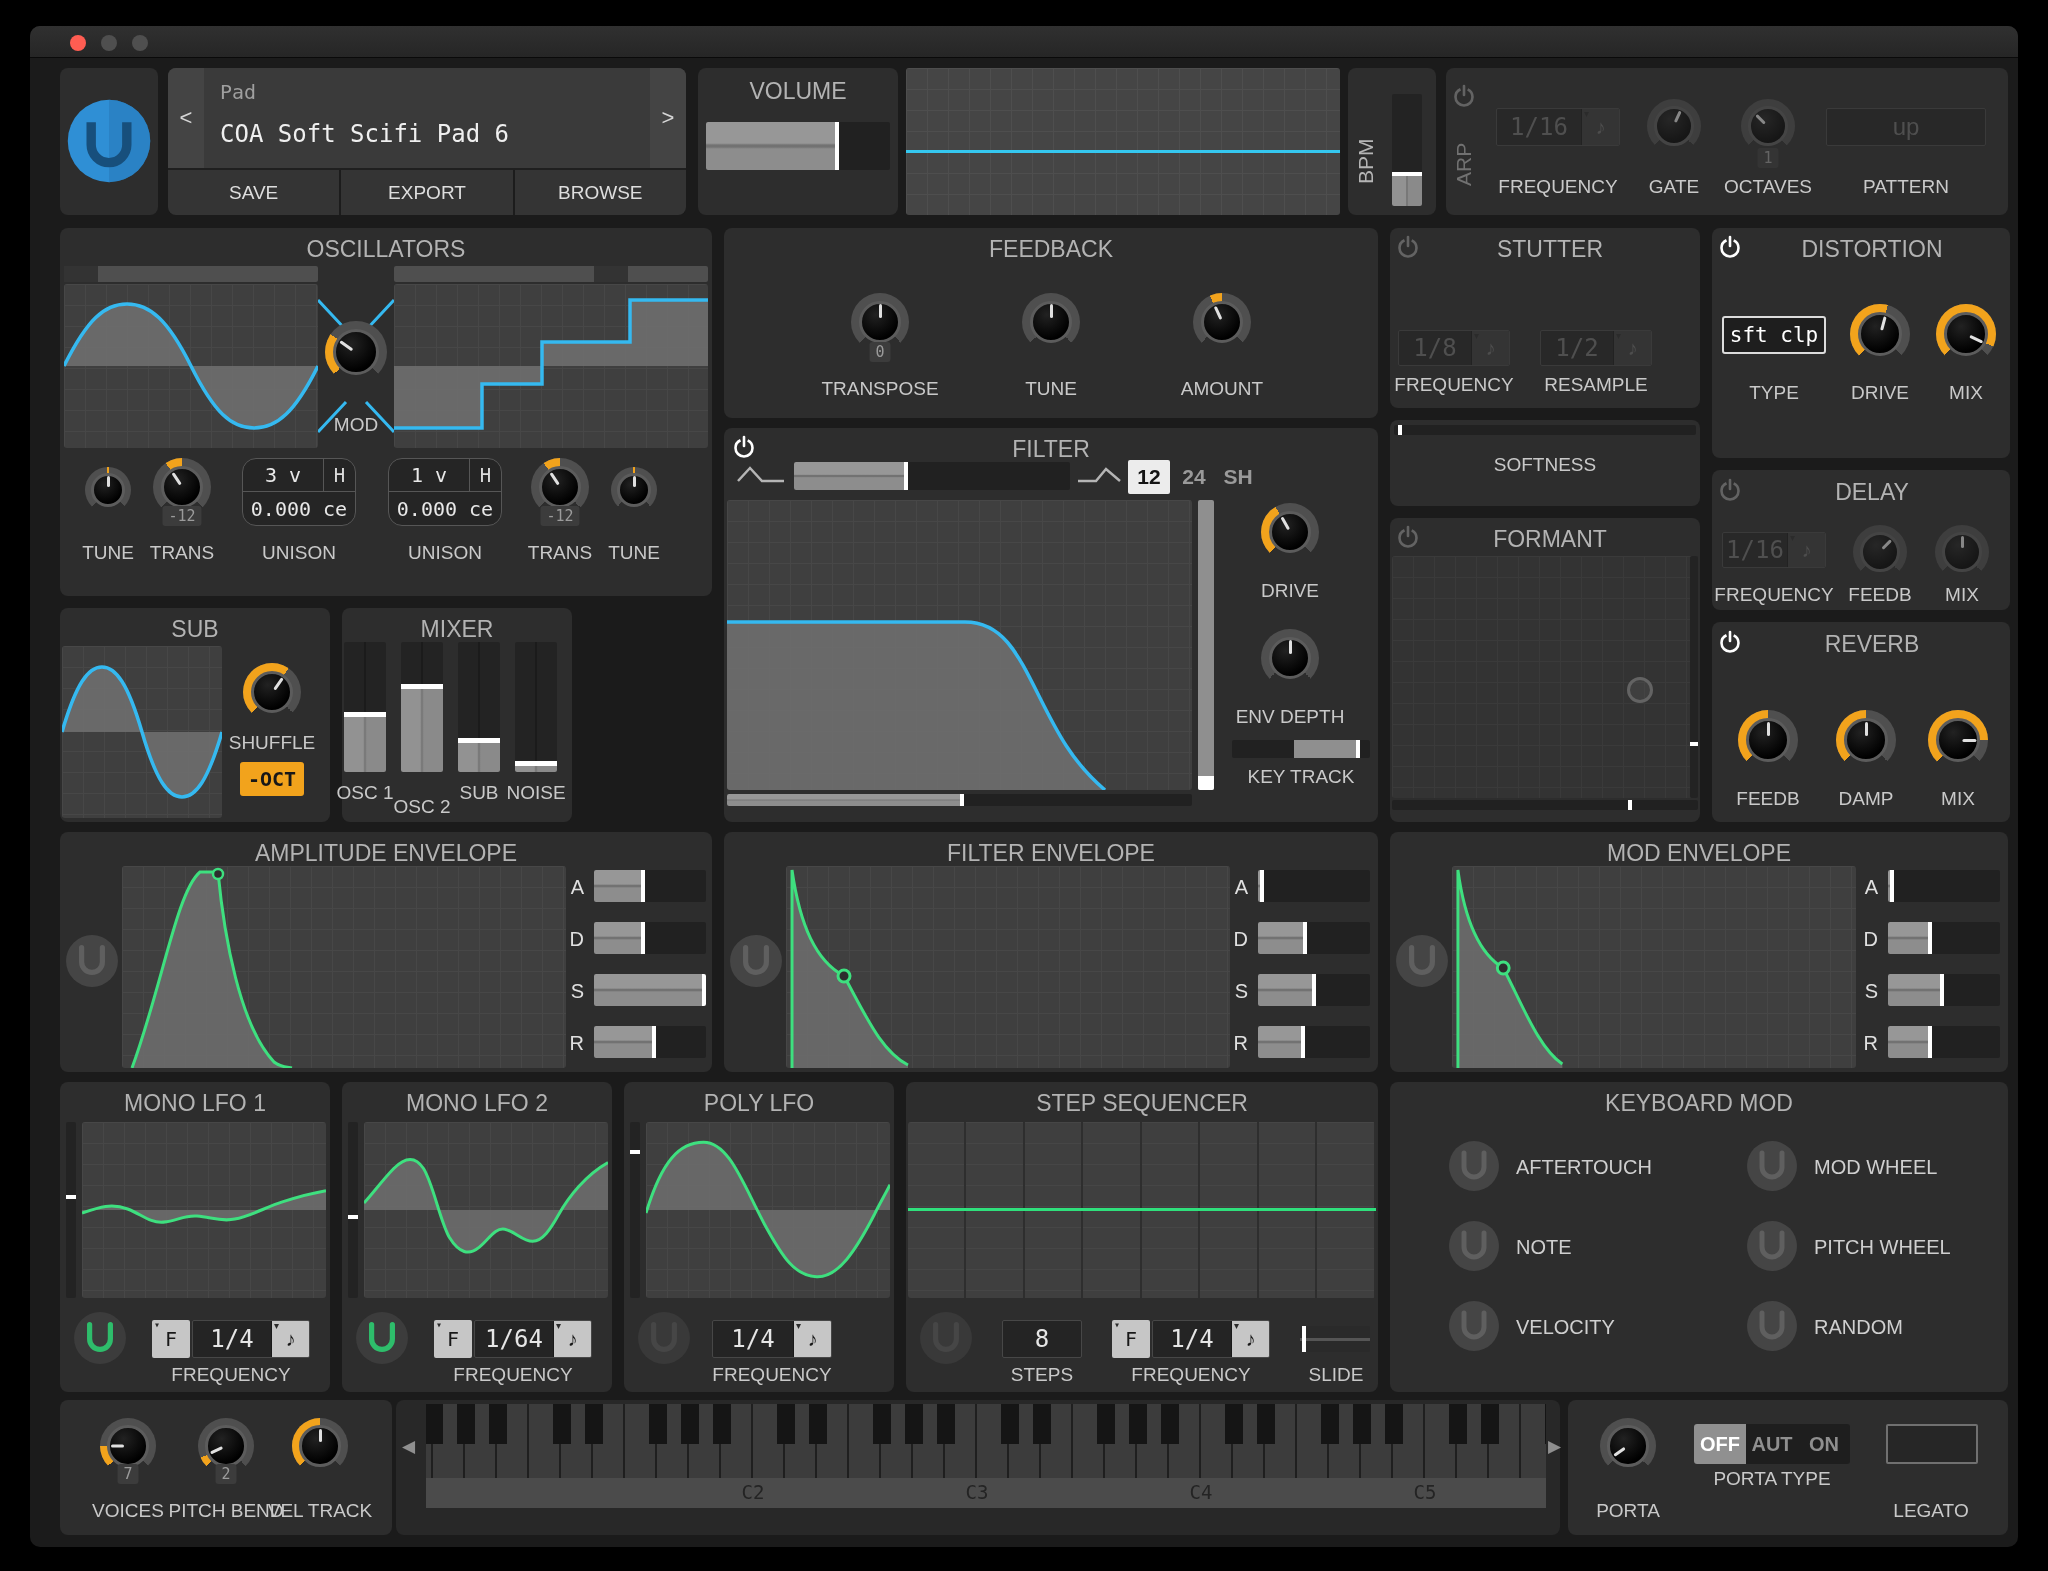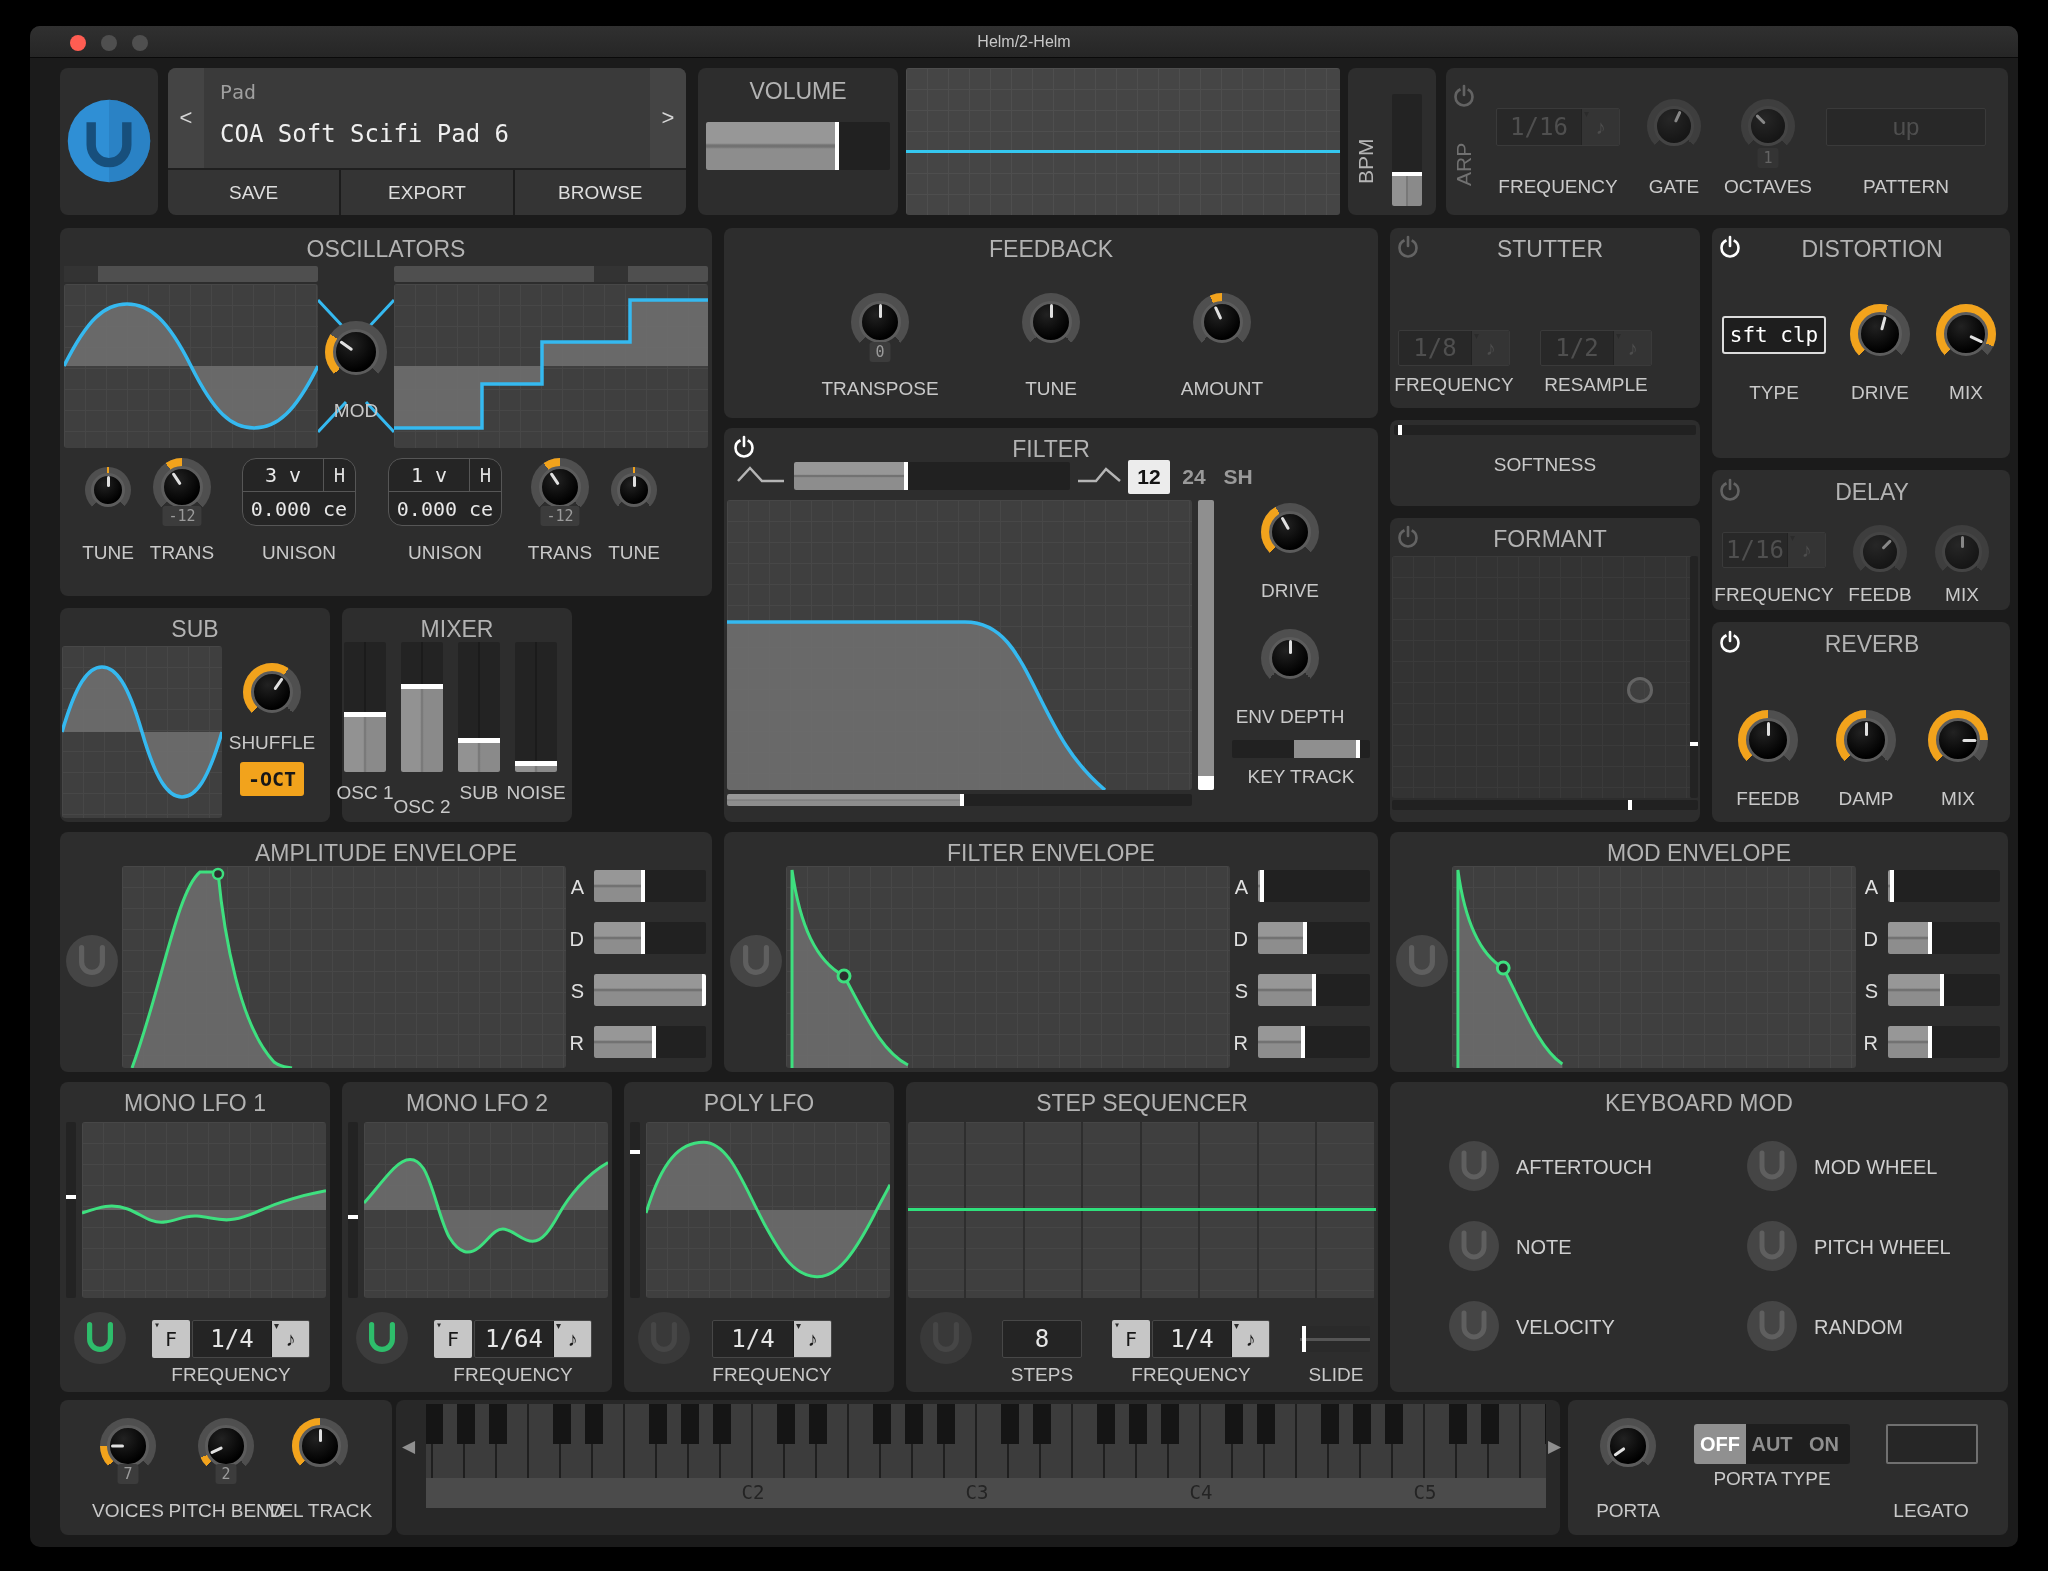--- a/index.html
+++ b/index.html
@@ -70,21 +70,20 @@
 </style>
 </head>
 <body>
 
 <div id="app">
   <div class="win"></div>
   <div class="titlebar"></div>
   <div class="tl" style="left:70px;background:#ff5d52"></div>
   <div class="tl" style="left:101px;background:#4f4f4f"></div>
   <div class="tl" style="left:132px;background:#4f4f4f"></div>
-  <div class="wtitle">Helm/2-Helm</div>
 
   <div class="panel" style="left:60px;top:68px;width:98px;height:147px"></div>
   <svg class="abs" style="left:64px;top:96px" width="90" height="90" viewBox="0 0 96 96">
     <circle cx="48" cy="48" r="44" fill="#2f8fd5"></circle>
     <path d="M48 4 a44 44 0 0 1 0 88 z" fill="#2679b8" opacity=".55"></path>
     <path d="M29 28 v24 a19 19 0 0 0 38 0 v-24" fill="none" stroke="#174f7c" stroke-width="10"></path>
   </svg>
 
   <div class="panel" style="left:168px;top:68px;width:518px;height:147px;background:#1f1f1f;overflow:hidden">
     <div style="position:absolute;left:0;top:0;width:518px;height:100px;background:#3a3a3a"></div>
@@ -164,21 +163,21 @@
   </div>
   <svg class="abs" style="left:318px;top:284px" width="76" height="164" viewBox="0 0 76 164">
     <path d="M0,16 L28,46 M0,148 L28,118 M76,16 L48,46 M76,148 L48,118" stroke="#35b9f0" stroke-width="3" fill="none"></path>
   </svg>
   <div class="knob" style="left:356px;top:352px;width:62px;height:62px;--oa:80deg;--a:-55deg">
       <div class="arc"></div>
       <div class="arc2"></div>
       <div class="face"></div>
       <div class="rot"></div>
     </div>
-  <div class="lb" style="left:356px;top:400px">MOD</div>
+  <div class="lb" style="left:356px;top:414px">MOD</div>
   <div class="dsp" style="left:394px;top:284px;width:314px;height:164px">
     <svg viewBox="0 0 314 164" preserveAspectRatio="none">
       <path d="M0,82 L0,144 L88,144 L88,100 L148,100 L148,58 L236,58 L236,16 L314,16 L314,82 Z" fill="#6e6e6e" fill-opacity=".9"></path>
       <path d="M0,144 L88,144 L88,100 L148,100 L148,58 L236,58 L236,16 L314,16" fill="none" stroke="#35b9f0" stroke-width="3.5"></path>
     </svg>
   </div>
   <div class="knob" style="left:108px;top:490px;width:46px;height:46px;--a0:-3deg;--oa:6deg;--a:0deg">
       <div class="arc"></div>
       <div class="arc2"></div>
       <div class="face"></div>

